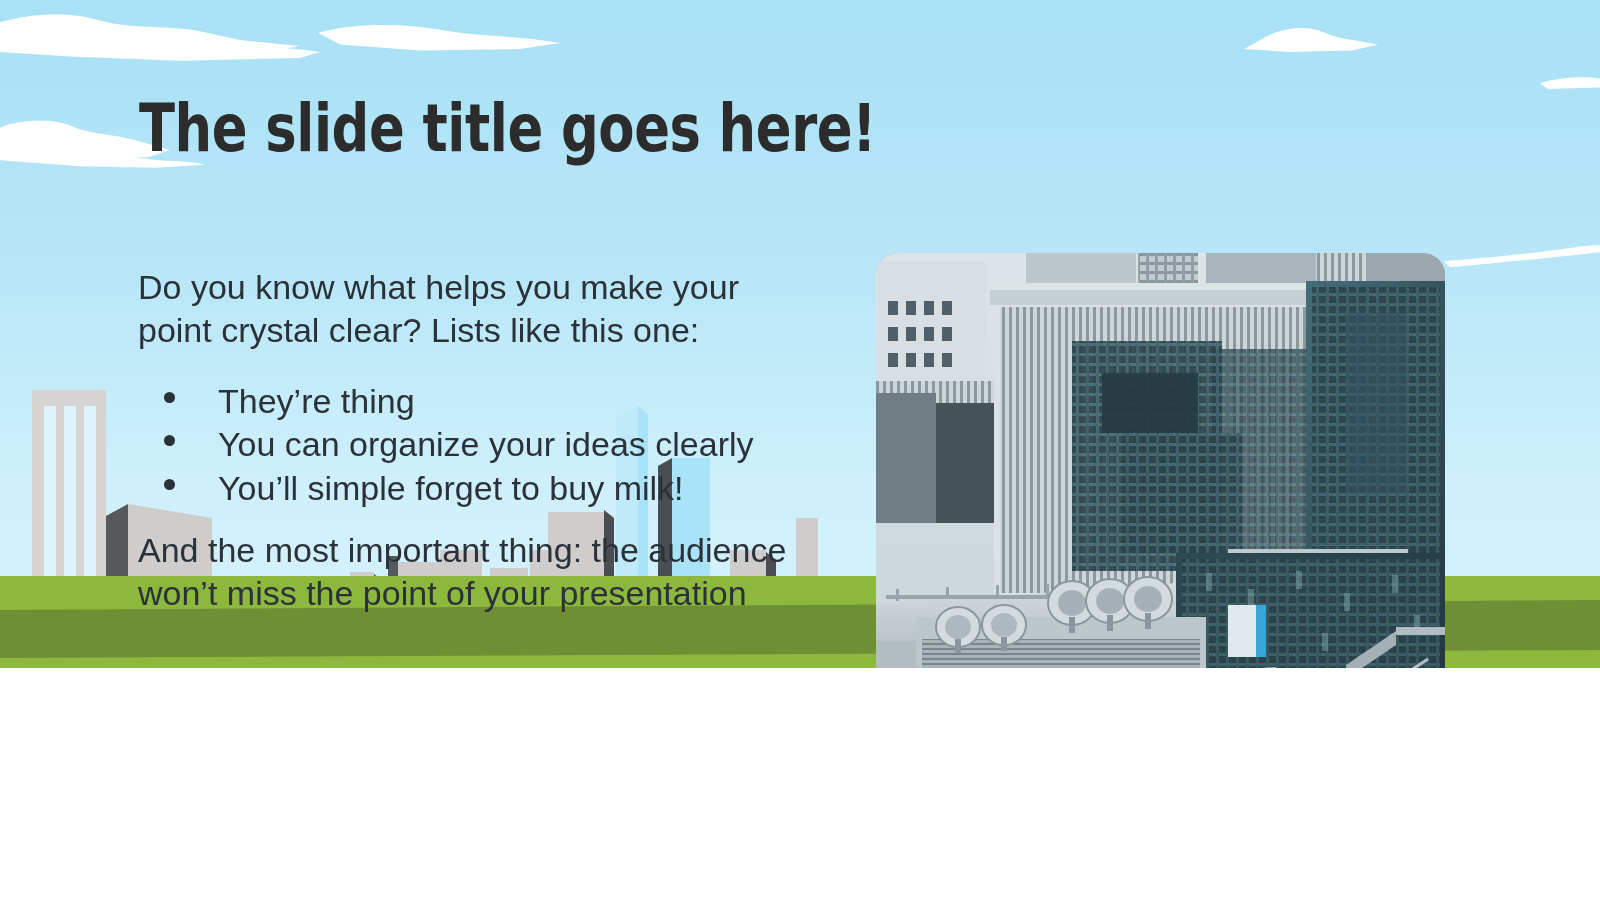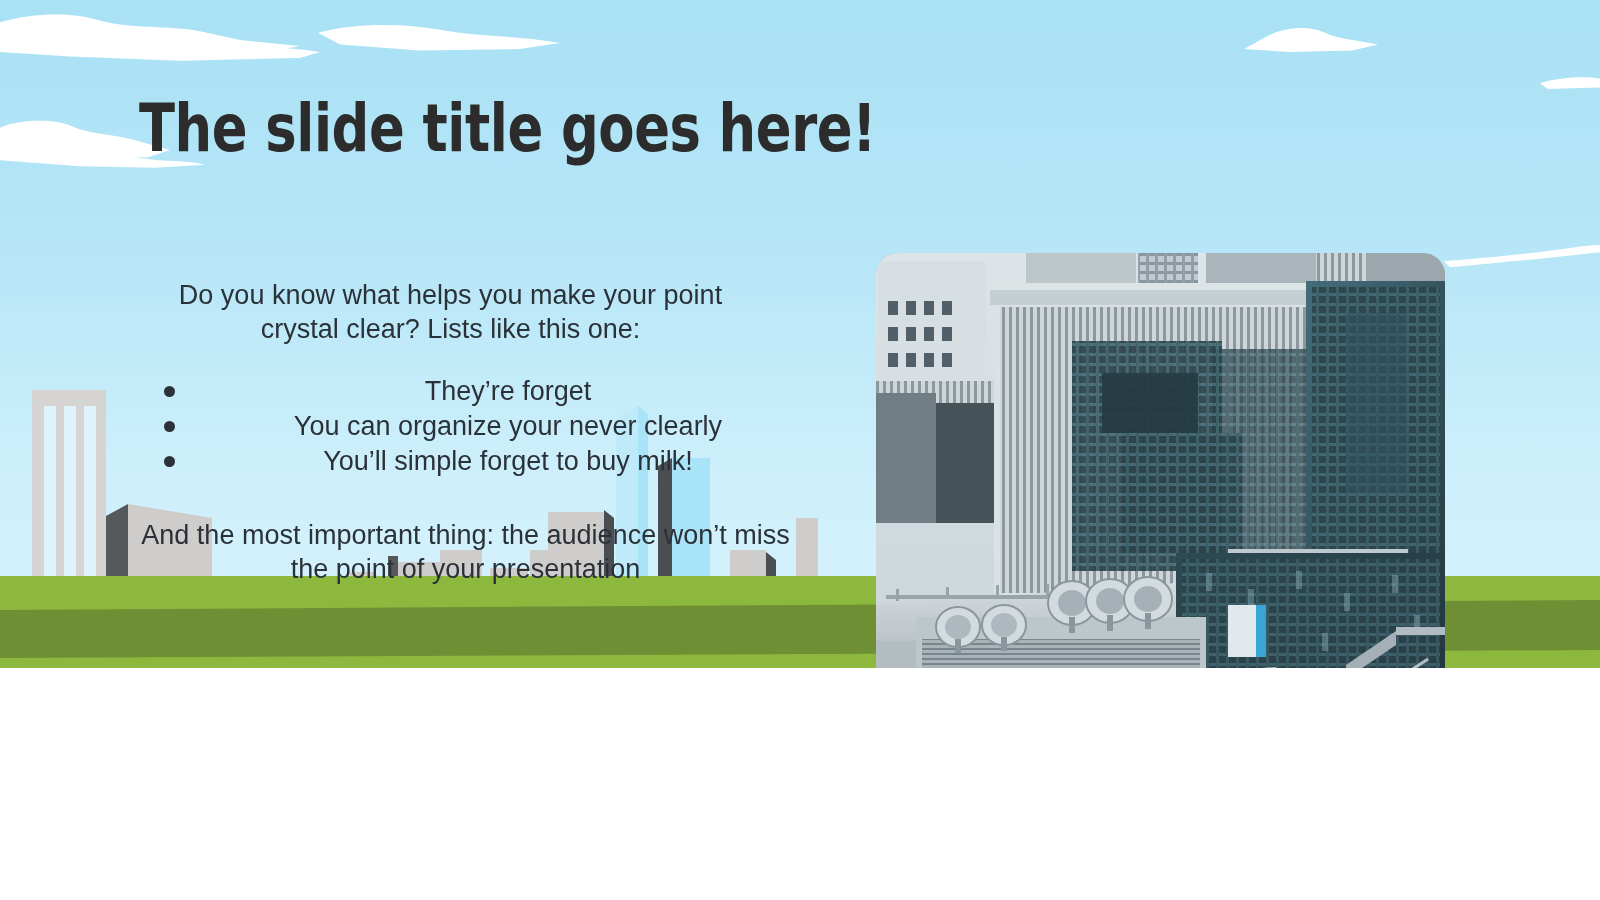--- a/index.html
+++ b/index.html
@@ -65,26 +65,25 @@
     letter-spacing: -0.5px;
     color: #2c2c2c;
     transform: scaleX(0.80);
     transform-origin: left center;
     white-space: nowrap;
   }
 
   .body-col {
     position: absolute;
     left: 138px;
-    top: 278px;
+    top: 266px;
     width: 660px;
     color: #2b3138;
-    font-size: 27px;
+    font-size: 34px;
     line-height: 1.26;
-    text-align: center;
   }
 
   .lead-para {
     margin: 0;
     width: 625px;
   }
 
   .bullet-list {
     list-style: none;
     margin: 28px 0 0 0;
@@ -99,21 +98,21 @@
     position: absolute;
     left: 26px;
     top: 12px;
     width: 11px;
     height: 11px;
     border-radius: 50%;
     background: #2b3138;
   }
 
   .closing-para {
-    margin: 40px 0 0 0;
+    margin: 19px 0 0 0;
     width: 655px;
   }
 
   
   .photo-frame {
     position: absolute;
     left: 876px;
     top: 253px;
     width: 569px;
     height: 482px;
@@ -227,25 +226,25 @@
 
     <h1 class="slide-title">The slide title goes here!</h1>
 
     <div class="body-col">
 
       <p class="lead-para">Do you know what helps you make your point crystal clear? Lists like this one:</p>
 
       <ul class="bullet-list">
         <li>
           <span class="dot"></span>
-          <span>They’re forget</span>
+          <span>They’re thing</span>
         </li>
         <li>
           <span class="dot"></span>
-          <span>You can organize your never clearly</span>
+          <span>You can organize your ideas clearly</span>
         </li>
         <li>
           <span class="dot"></span>
           <span>You’ll simple forget to buy milk!</span>
         </li>
       </ul>
 
       <p class="closing-para">And the most important thing: the audience won’t miss the point of your presentation</p>
     </div>
 

